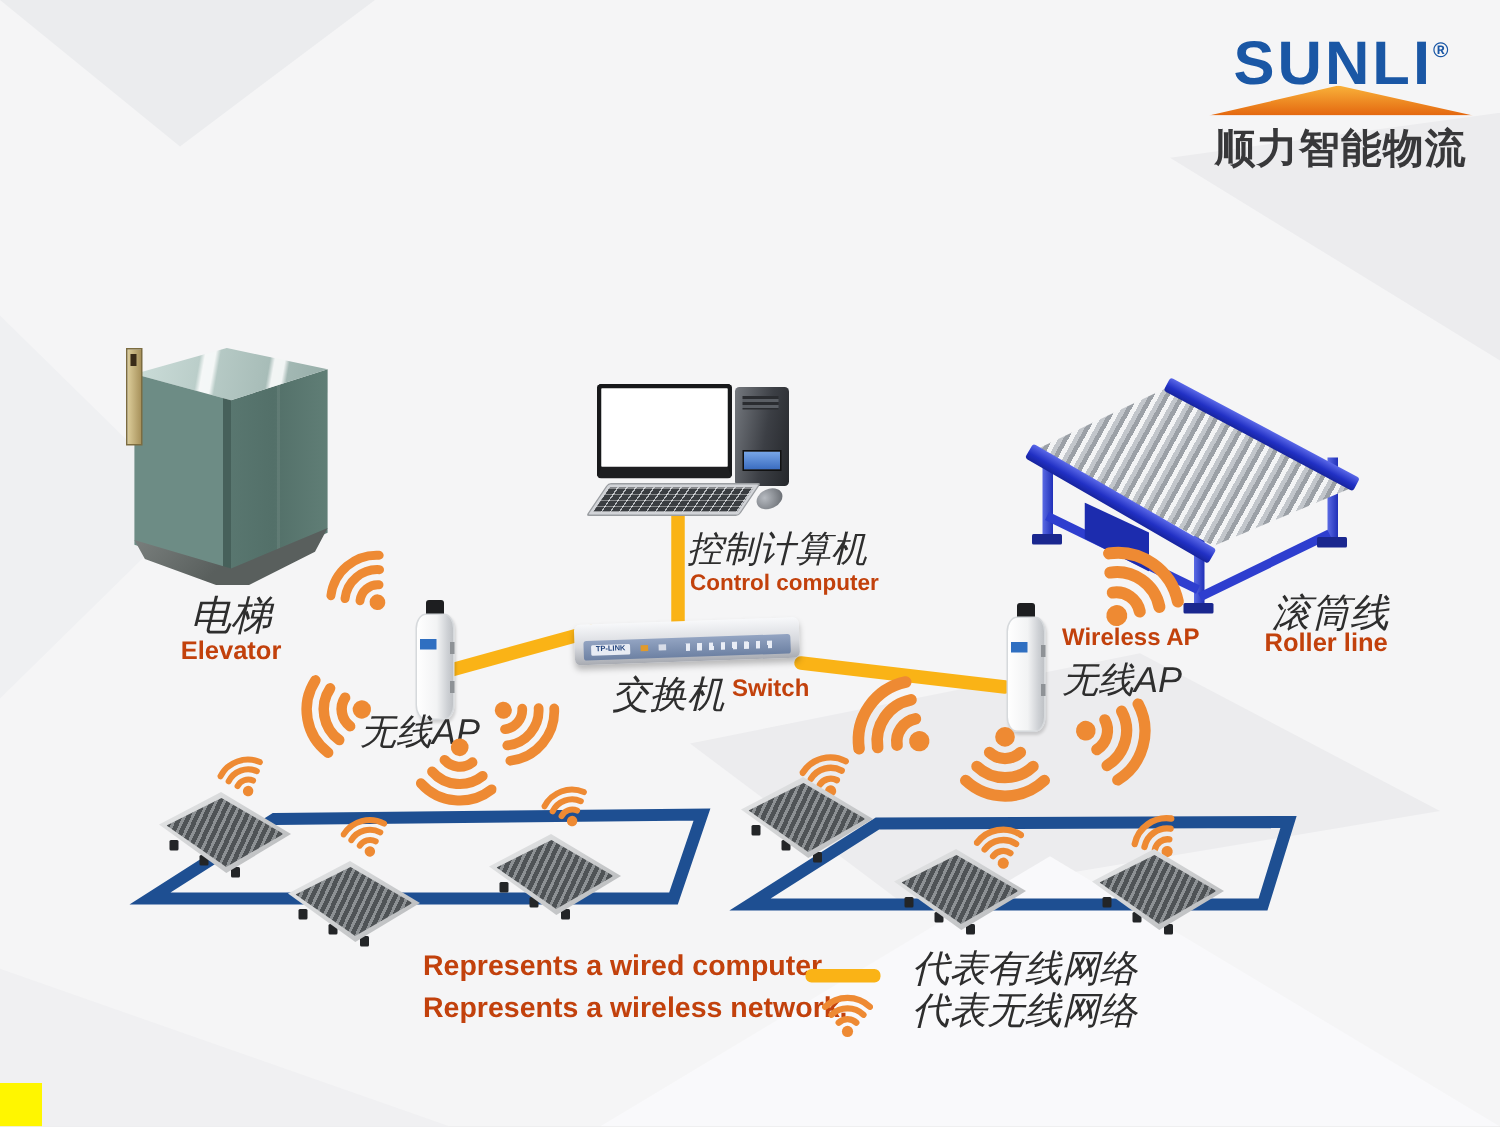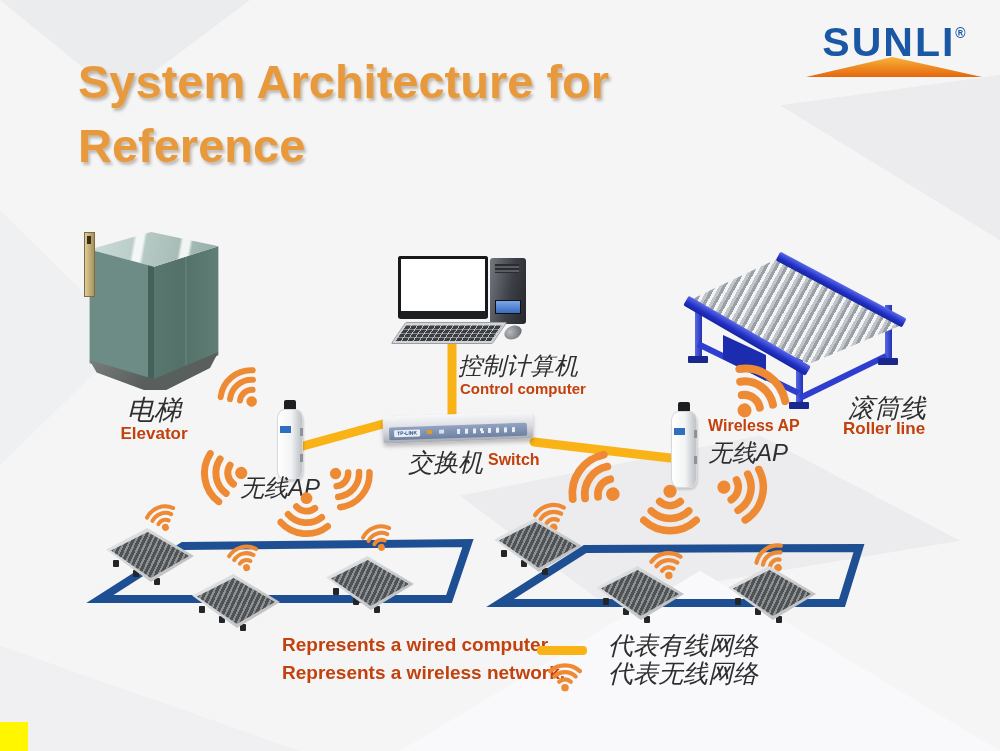--- a/index.html
+++ b/index.html
@@ -140,28 +140,25 @@
 
   <div class="tri">
     <div class="abs" style="inset:0;clip-path:polygon(0% 0%,25% 0%,12% 13%);background:#ebecee;"></div>
     <div class="abs" style="inset:0;clip-path:polygon(78% 14%,100% 10%,100% 32%);background:#ececee;"></div>
     <div class="abs" style="inset:0;clip-path:polygon(0% 28%,0% 62%,13% 45%);background:#eff0f2;"></div>
     <div class="abs" style="inset:0;clip-path:polygon(46% 66%,76% 58%,96% 72%,60% 80%);background:#ececee;"></div>
     <div class="abs" style="inset:0;clip-path:polygon(40% 100%,70% 76%,100% 100%);background:#f9f9fb;"></div>
     <div class="abs" style="inset:0;clip-path:polygon(0 86%,30% 100%,0 100%);background:#f0f0f2;"></div>
   </div>
 
-  <div class="abs" id="title">
-    <div>System Architecture for</div>
-    <div>Reference</div>
-  </div>
 
   <div class="abs" id="logo">
     <div class="brand"><span>SUNLI</span><span class="reg">®</span></div>
     <div class="mountain"></div>
+    <div class="tagline">顺力智能物流</div>
   </div>
 
   <svg class="layer" width="1000" height="751">
     <line class="conn" x1="452" y1="338" x2="452" y2="426"></line>
     <line class="conn" x1="296" y1="448" x2="394" y2="421"></line>
     <line class="conn" x1="534" y1="442" x2="670" y2="458"></line>
     <polygon class="loop-line" points="183,546 468,543 449,599 100,599"></polygon>
     <polygon class="loop-line" points="585,549 859,548 842,603 500,603"></polygon>
   </svg>
 

